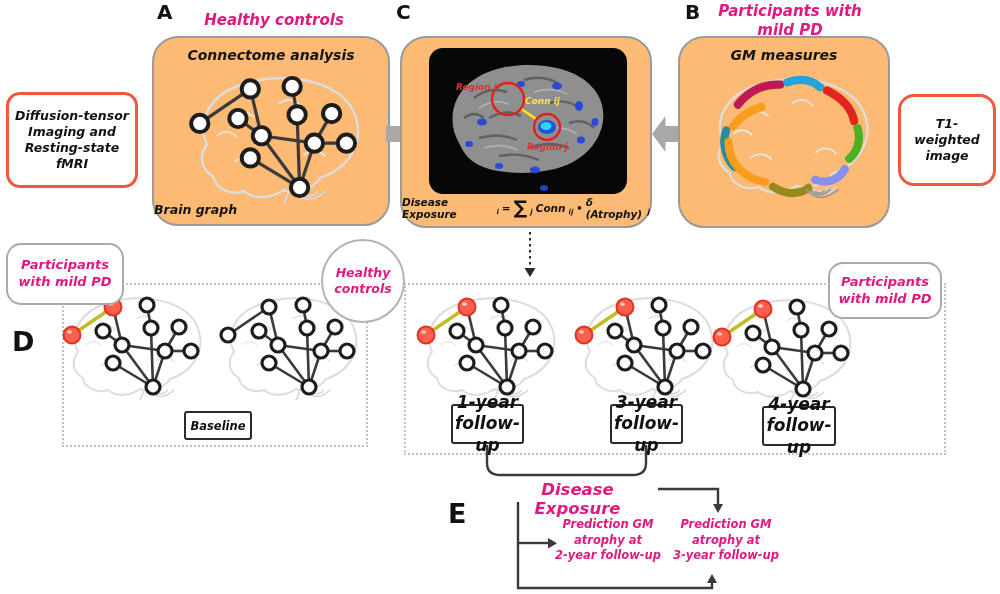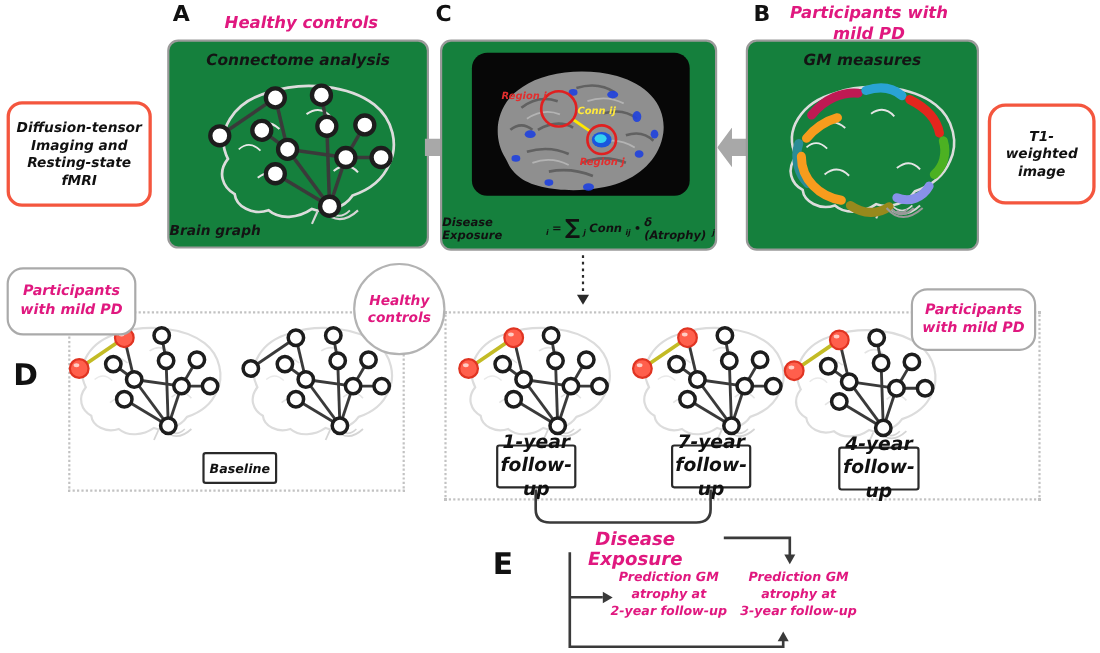--- a/index.html
+++ b/index.html
@@ -11,21 +11,21 @@
   html,body{background:#ffffff;}
   body{font-family:"DejaVu Sans",sans-serif;}
   #page{position:relative;width:1000px;height:594px;background:#fff;overflow:hidden;}
 
   .plabel{position:absolute;font-weight:bold;font-size:20px;color:#111;}
   .plabel.big{font-size:27px;}
 
   .pink-title{position:absolute;color:var(--pink);font-weight:bold;font-style:italic;
     text-align:center;font-size:15px;line-height:1.25;}
 
-  .panel{position:absolute;border:2px solid var(--panel);border-radius:10px;background:#15803d;}
+  .panel{position:absolute;border:2px solid var(--panel);border-radius:26px;background:#fdba74;}
   .panel .ptitle{position:absolute;top:9px;left:0;right:0;text-align:center;
     font-weight:bold;font-style:italic;font-size:14px;color:#141414;}
   .panel .pcaption{position:absolute;bottom:7px;left:0;right:0;text-align:left;
     font-weight:bold;font-style:italic;font-size:12.5px;color:#141414;}
 
   .coral-box{position:absolute;border:3px solid var(--coral);border-radius:14px;background:#fff;
     display:flex;align-items:center;justify-content:center;text-align:center;
     font-weight:bold;font-style:italic;font-size:12.5px;color:#111;line-height:1.3;padding:6px;}
 
   .gray-round-box{position:absolute;border:2px solid #aaa;border-radius:15px;background:#fff;
@@ -127,21 +127,21 @@
 
   <div class="coral-box" style="left:6px;top:92px;width:132px;height:96px">
     <span>Diffusion-tensor Imaging and Resting-state fMRI</span>
   </div>
 
   <div class="big-arrow right" style="left:386px;top:116px;width:28px;height:36px"></div>
 
   <div class="plabel" style="left:396px;top:0px">C</div>
 
   <div class="panel" style="left:400px;top:36px;width:252px;height:192px">
-    <div class="blackbox" style="left:27px;top:10px;width:198px;height:130px">
+    <div class="blackbox" style="left:27px;top:10px;width:198px;height:146px">
       <svg width="198" height="146" viewBox="0 0 198 146">
         <path d="M30,95 C18,75 22,46 46,31 C66,17 102,13 132,21 C160,29 177,48 174,73 C171,94 156,110 135,118 C110,128 60,128 42,112 C34,105 33,100 30,95 Z" fill="#8f8f8f"></path>
         <g stroke="#5c5c5c" stroke-width="2.4" fill="none" opacity="0.9">
           <path d="M45,50 Q60,38 78,44"></path>
             <path d="M60,70 Q78,60 92,68"></path>
           <path d="M95,32 Q115,26 130,36"></path>
             <path d="M120,55 Q138,50 150,60"></path>
           <path d="M50,90 Q70,84 88,92"></path>
             <path d="M100,100 Q120,92 140,100"></path>
           <path d="M140,75 Q155,70 165,80"></path>
@@ -371,21 +371,21 @@
 
   <div class="small-rect" id="baseline-box" style="left:184px;top:411px;width:68px;height:29px">
     <span>Baseline</span>
   </div>
 
   <div class="small-rect fu-box" style="left:451px;top:404px;width:73px;height:40px">
     <span>1-year</span>
     <span>follow-up</span>
   </div>
   <div class="small-rect fu-box" style="left:610px;top:404px;width:73px;height:40px">
-    <span>7-year</span>
+    <span>3-year</span>
     <span>follow-up</span>
   </div>
   <div class="small-rect fu-box" style="left:762px;top:406px;width:74px;height:40px">
     <span>4-year</span>
     <span>follow-up</span>
   </div>
 
   <div class="gray-round-box" style="left:828px;top:262px;width:114px;height:57px">
     <span>Participants with mild PD</span>
   </div>

